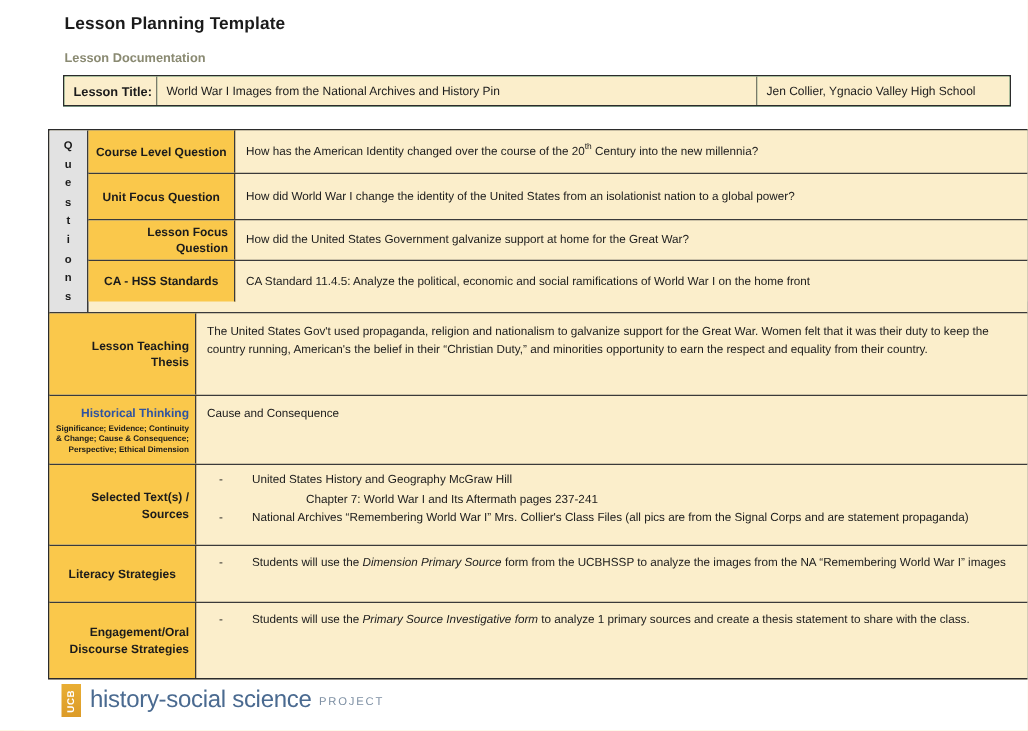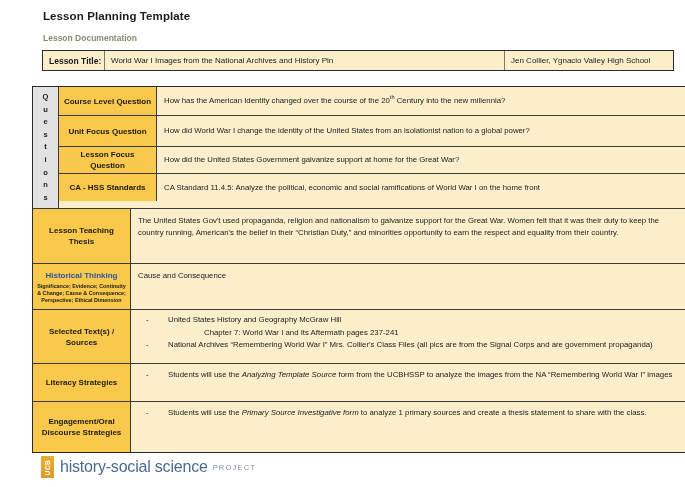--- a/index.html
+++ b/index.html
@@ -148,21 +148,21 @@
 
   .label-cell {
     width: 98px;
     flex: 0 0 98px;
     background: #fac84b;
     border-right: 1px solid #3a3a3a;
     box-sizing: border-box;
     display: flex;
     align-items: center;
     justify-content: center;
-    text-align: center;
+    text-align: right;
     padding: 3px 4px;
     font-size: 8px;
     font-weight: bold;
     color: #1b1b1b;
     line-height: 11px;
   }
   .content-cell {
     flex: 1;
     background: #fbeecb;
     box-sizing: border-box;
@@ -362,33 +362,33 @@
         <ul class="bullets">
           <li>
             <span class="dash">-</span>
             <span class="btext">United States  History and Geography McGraw Hill</span>
           </li>
         </ul>
         <div class="sub-line">Chapter 7: World War I and Its Aftermath pages 237-241</div>
         <ul class="bullets">
           <li>
             <span class="dash">-</span>
-            <span class="btext">National Archives “Remembering World War I” Mrs. Collier's Class Files (all pics are from the Signal Corps and are government propaganda)</span>
+            <span class="btext">National Archives “Remembering World War I” Mrs. Collier's Class Files (all pics are from the Signal Corps and are statement propaganda)</span>
           </li>
         </ul>
       </div>
     </div>
 
     <div class="trow r-literacy">
       <div class="label-cell">Literacy Strategies</div>
       <div class="content-cell">
         <ul class="bullets">
           <li>
             <span class="dash">-</span>
-            <span class="btext"><span>Students will use the </span><em class="form-name">Analyzing Template Source</em><span> form from the UCBHSSP to analyze the images from the NA “Remembering World War I” images</span></span>
+            <span class="btext"><span>Students will use the </span><em class="form-name">Dimension Primary Source</em><span> form from the UCBHSSP to analyze the images from the NA “Remembering World War I” images</span></span>
           </li>
         </ul>
       </div>
     </div>
 
     <div class="trow r-engage">
       <div class="label-cell">Engagement/Oral Discourse Strategies</div>
       <div class="content-cell">
         <ul class="bullets">
           <li>

